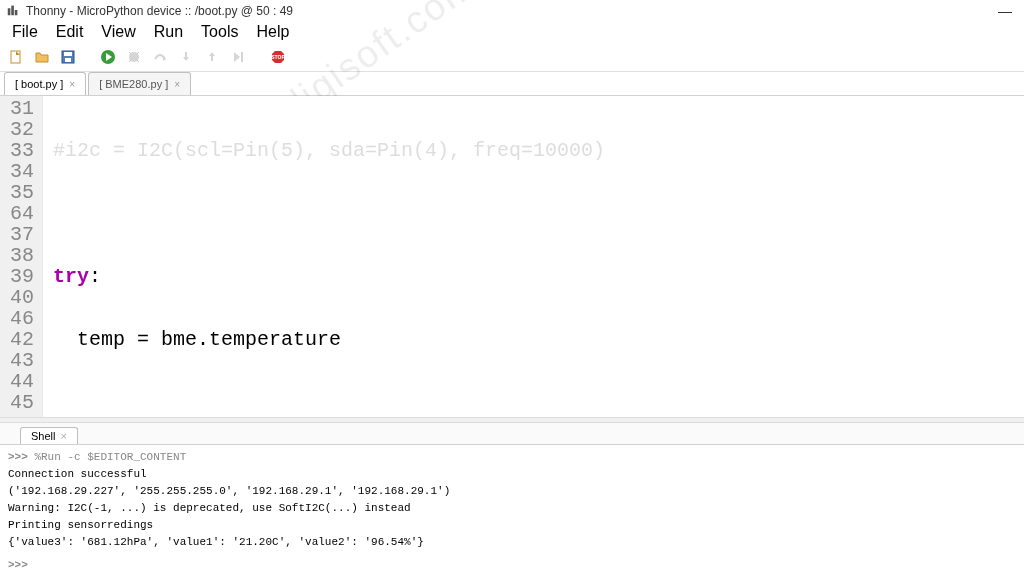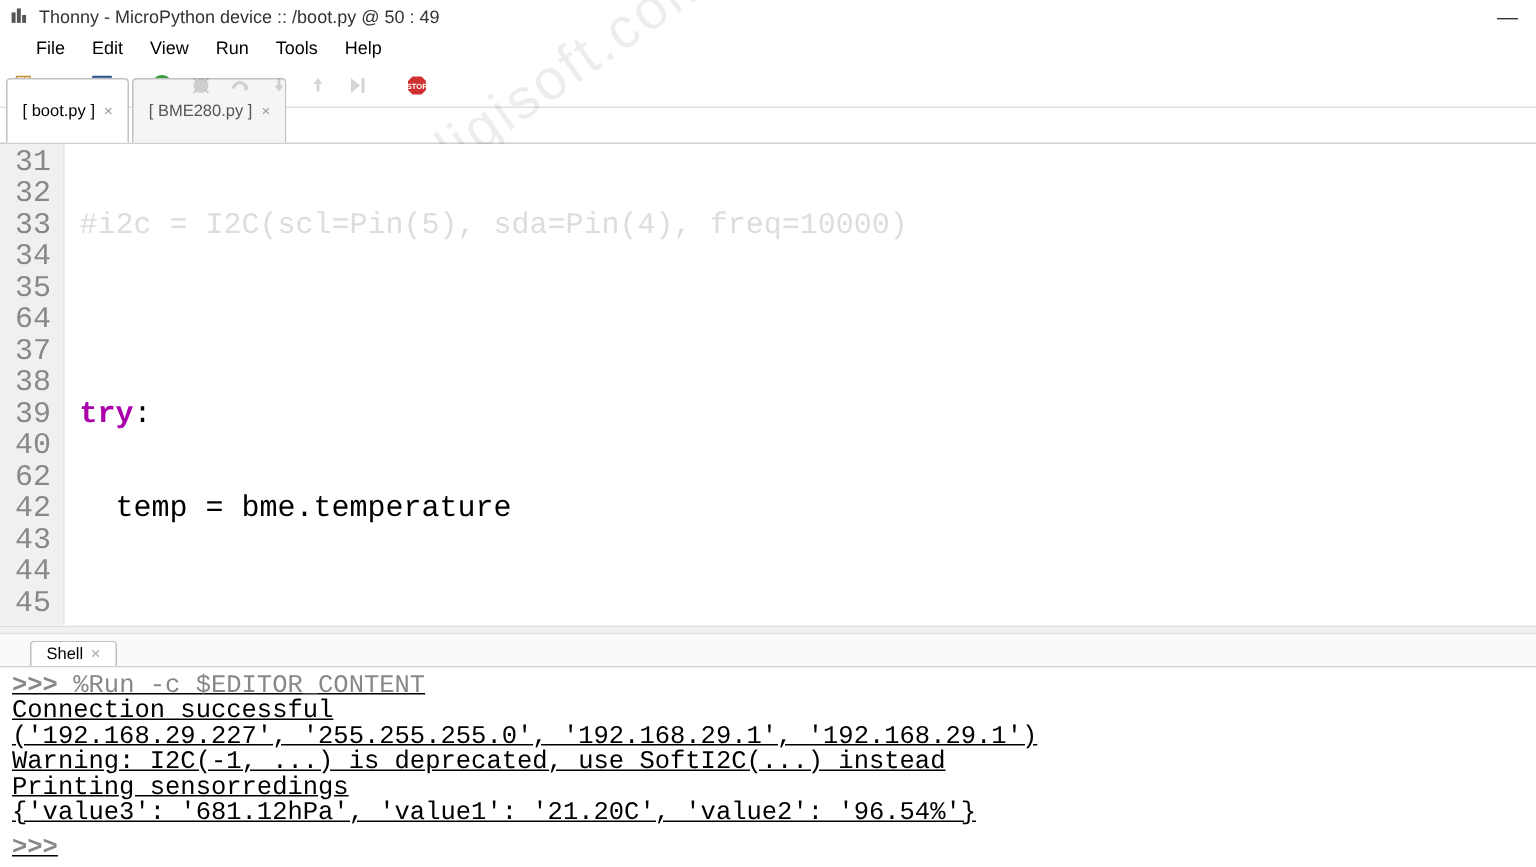--- a/index.html
+++ b/index.html
@@ -24,23 +24,23 @@
       color: #333;
       justify-content: space-between;
     }
     .titlebar-left { display: flex; align-items: center; gap: 6px; }
     .titlebar-right { display: flex; gap: 10px; align-items: center; font-size: 14px; color: #333; padding-right: 6px;}
     .logo { font-size: 13px; }
     .menubar {
       height: 20px;
       display: flex;
       align-items: center;
-      padding: 0 16px;
+      padding: 0 4px;
       gap: 2px;
-      font-size: 12px;
+      font-size: 16px;
     }
     .menubar span { padding: 2px 8px; cursor: pointer; }
     .toolbar {
       height: 30px;
       display: flex;
       align-items: center;
       padding: 2px 6px;
       gap: 6px;
       border-bottom: 1px solid #e0e0e0;
     }
@@ -49,21 +49,21 @@
     .tabs-row {
       height: 24px;
       display: flex;
       align-items: flex-end;
       padding: 0 4px;
       border-bottom: 1px solid #d0d0d0;
     }
     .tab {
       border: 1px solid #c0c0c0;
       border-bottom: none;
-      padding: 15px 10px;
+      padding: 5px 10px;
       font-size: 11px;
       background: #f5f5f5;
       margin-right: 2px;
       border-radius: 3px 3px 0 0;
       display: flex;
       align-items: center;
       gap: 6px;
       color: #555;
     }
     .tab.active { background: #fff; color: #000; }
@@ -109,26 +109,25 @@
       border-bottom: none;
       padding: 2px 10px;
       font-size: 11px;
       background: #fff;
       border-radius: 3px 3px 0 0;
       display: flex;
       gap: 5px;
     }
     .shell {
       font-family: Consolas, "Courier New", monospace;
-      font-size: 17px;
+      font-size: 11px;
       line-height: 17px;
       padding: 4px 8px;
       flex: 0 0 auto;
       background: #fff;
-      text-decoration: underline;
     }
     .shell .magic { color: #888; }
     .watermark {
       position: absolute;
       top: 50px;
       left: 40px;
       font-size: 38px;
       color: rgba(0,0,0,0.07);
       transform: rotate(-35deg);
       pointer-events: none;
@@ -249,21 +248,21 @@
       <div>31</div>
         <div>32</div>
         <div>33</div>
         <div>34</div>
       <div>35</div>
         <div>64</div>
         <div>37</div>
         <div>38</div>
       <div>39</div>
         <div>40</div>
-        <div>62</div>
+        <div>46</div>
         <div>42</div>
       <div>43</div>
         <div>44</div>
         <div>45</div>
     </div>
     <div class="code">
       <div class="line"><span class="light">#i2c = I2C(scl=Pin(5), sda=Pin(4), freq=10000)</span></div>
       <div class="line"></div>
       <div class="line"><span class="kw">try</span><span>:</span></div>
       <div class="line">  temp = bme.temperature</div>

